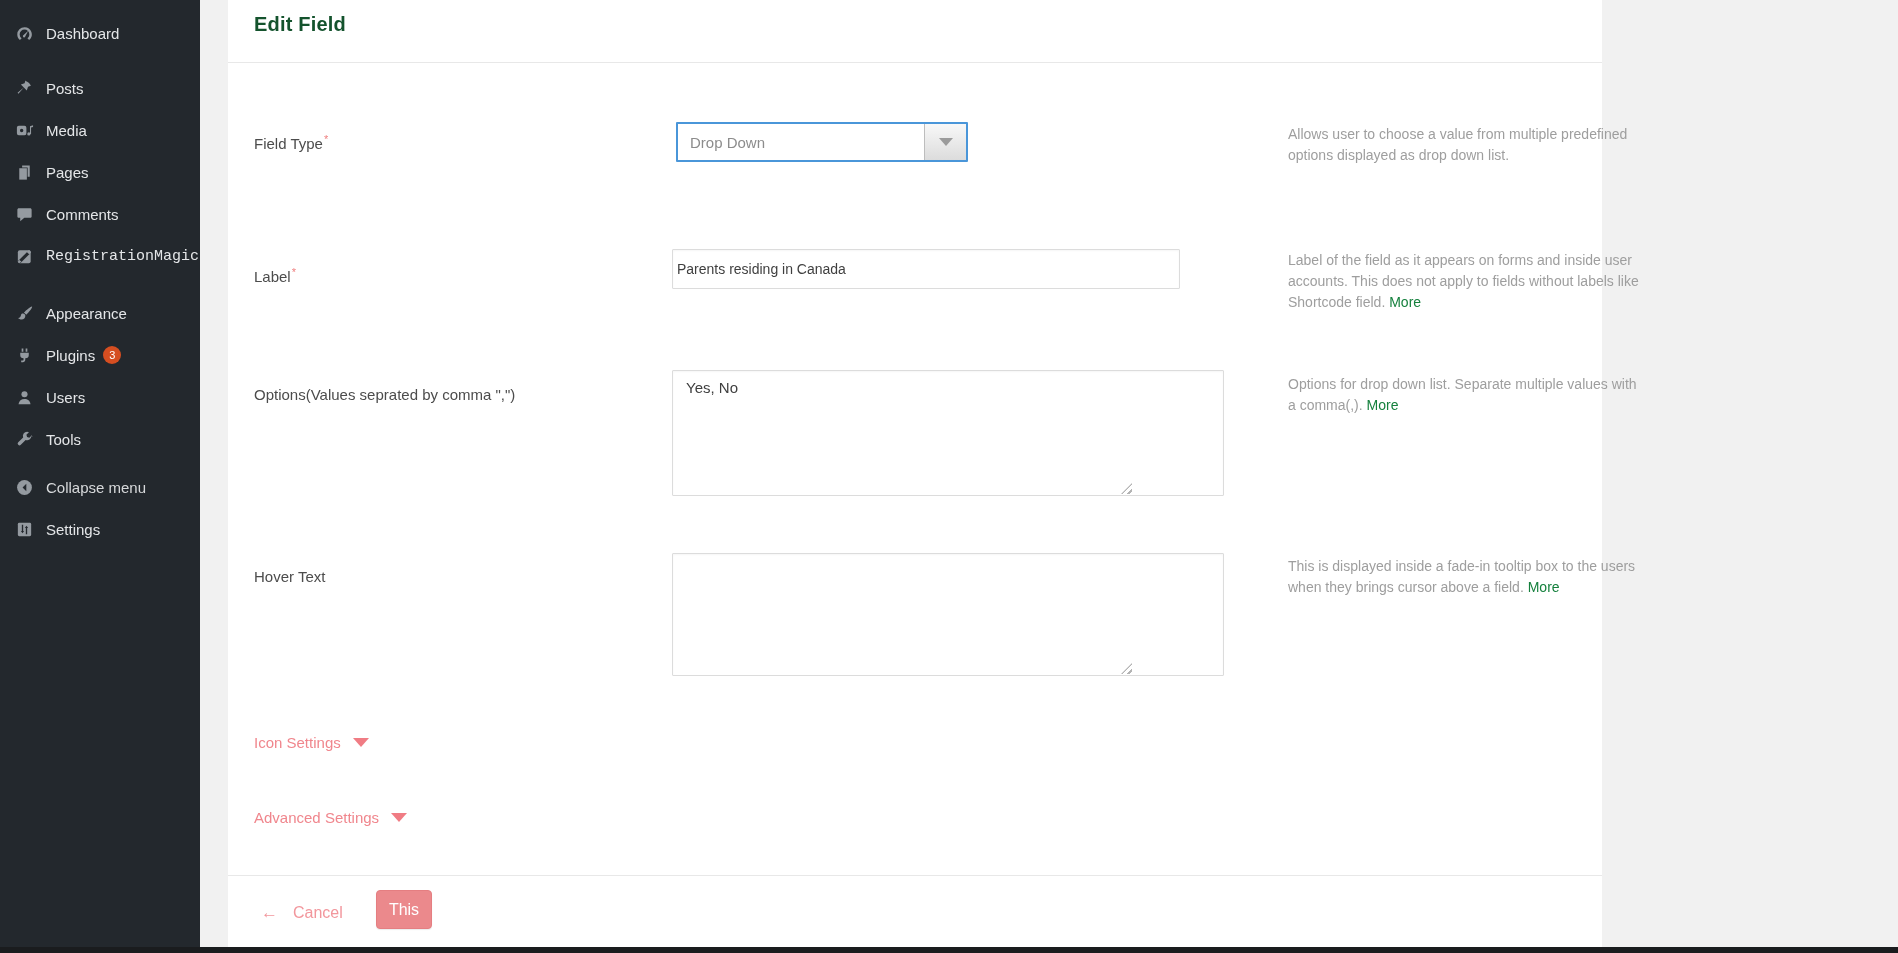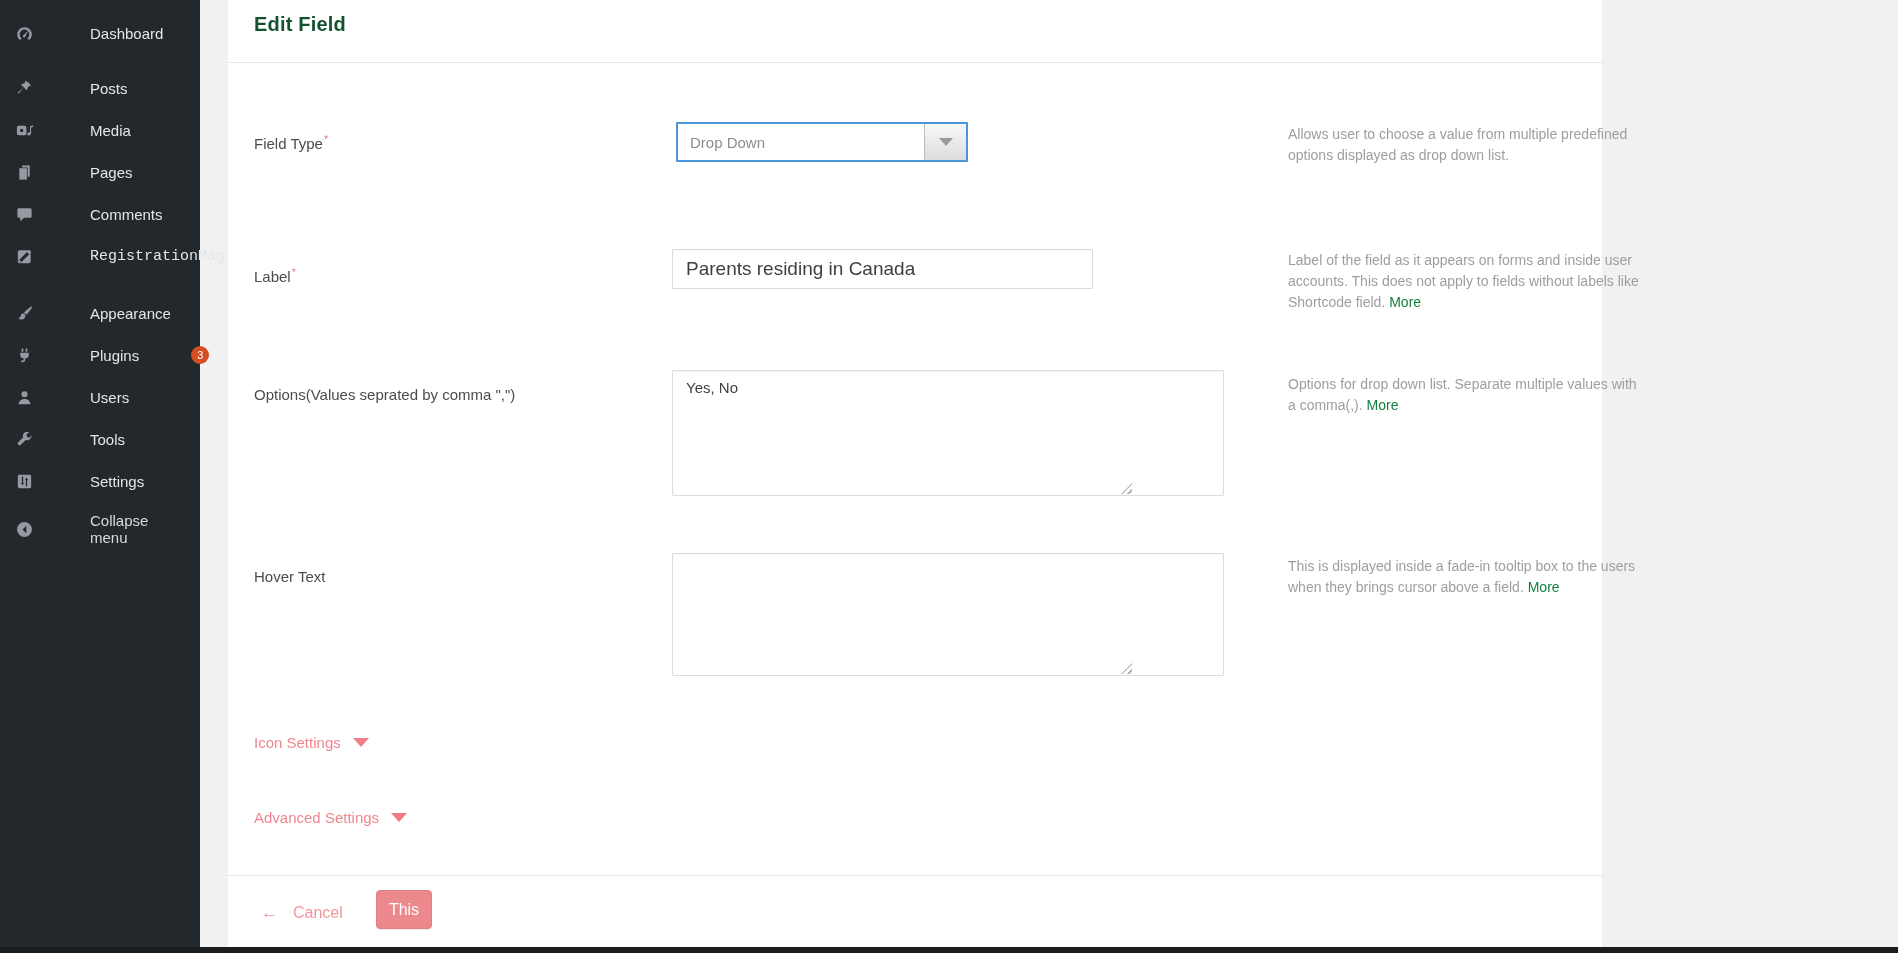--- a/index.html
+++ b/index.html
@@ -5,21 +5,21 @@
   * { margin:0; padding:0; box-sizing:border-box; }
   html,body { width:1898px; height:953px; overflow:hidden;
     font-family:"Liberation Sans", sans-serif; background:#f1f1f1; }
 
   .stage { position:relative; width:1898px; height:953px; background:#f1f1f1; }
 
   
   .sidebar { position:absolute; left:0; top:0; width:200px; height:947px;
     background:#23282d; padding-top:12px; }
   .mi { display:flex; align-items:center; height:42px; padding:0 12px 0 14px;
-    color:#e4e6e8; font-size:15px; cursor:pointer;gap:44px; }
+    color:#e4e6e8; font-size:15px; cursor:pointer; }
   .mi .ico { width:20px; height:20px; margin-right:12px; color:#949aa0;
     flex:0 0 20px; display:flex; align-items:center; justify-content:center; }
   .mi .ico svg { width:19px; height:19px; fill:currentColor; }
   .gap-after { margin-bottom:13px; }
   .gap-after-lg { margin-bottom:15px;font-family:Liberation Mono, monospace; }
   .collapse-item { margin-top:6px; color:#d7d9db; }
   .badge { display:inline-flex; align-items:center; justify-content:center;
     min-width:18px; height:18px; border-radius:50%; background:#d54e21;
     color:#fff; font-size:11px; margin-left:8px; padding:0 2px; }
 
@@ -44,24 +44,24 @@
   .sel { position:absolute; left:448px; top:122px; width:292px; height:40px;
     border:2px solid #4a96d9; border-radius:1px; background:#fff; cursor:pointer; }
   .sel-value { position:absolute; left:12px; top:0; bottom:0; display:flex;
     align-items:center; font-size:15px; color:#8c8c8c; }
   .sel-arrow { position:absolute; right:0; top:0; bottom:0; width:42px;
     background:linear-gradient(#f8f8f8,#dcdcdc); border-left:1px solid #bdbdbd;
     display:flex; align-items:center; justify-content:center; cursor:pointer; }
   .sel-arrow .tri { width:0; height:0; border-left:7px solid transparent;
     border-right:7px solid transparent; border-top:8px solid #9b9b9b; }
 
-  .tinput { position:absolute; left:444px; width:421px; height:40px;
+  .tinput { position:absolute; left:444px; width:508px; height:40px;
     border:1px solid #dcdcdc; border-radius:1px; background:#fff;
-    font-family:"Liberation Sans",sans-serif; font-size:19px; color:#3f3f3f;
-    padding:0 13px; box-shadow:inset 0 1px 2px rgba(0,0,0,.04); }
+    font-family:"Liberation Sans",sans-serif; font-size:14px; color:#3f3f3f;
+    padding:0 4px; box-shadow:inset 0 1px 2px rgba(0,0,0,.04); }
   .tarea { position:absolute; left:444px; width:552px;
     border:1px solid #dcdcdc; border-radius:1px; background:#fff; resize:none;
     font-family:"Liberation Sans",sans-serif; font-size:15px; color:#3f3f3f;
     padding:8px 13px; box-shadow:inset 0 1px 2px rgba(0,0,0,.04); }
   .rhandle { position:absolute; width:11px; height:11px;
     background:repeating-linear-gradient(135deg, transparent 0 3px, #b4b4b4 3px 4.5px);
     clip-path:polygon(100% 0, 100% 100%, 0 100%); cursor:nwse-resize; }
 
   .section-toggle { position:absolute; left:26px; display:flex;
     align-items:center; font-size:15px; color:#f0868d; cursor:pointer; }
@@ -179,39 +179,39 @@
 
     <div class="mi">
       <span class="ico">
         <svg viewBox="0 0 20 20">
             <path d="M17.2 6.3a4.4 4.4 0 0 1-6 4.1l-5.1 5.2a1.9 1.9 0 1 1-2.7-2.7l5.2-5.1a4.4 4.4 0 0 1 4.1-6c.7 0 1.4.2 2 .5L12 5l.7 2.4 2.4.7 2.6-2.7c.3.6.5 1.2.5 1.9z"></path>
           </svg>
       </span>
       <span>Tools</span>
     </div>
 
+    <div class="mi collapse-item">
+      <span class="ico">
+        <svg viewBox="0 0 20 20">
+            <circle cx="10" cy="10" r="7.8"></circle>
+            <path d="M11.9 6.1 8 10l3.9 3.9z" fill="#23282d"></path>
+          </svg>
+      </span>
+      <span>Collapse menu</span>
+    </div>
+
     <div class="mi">
       <span class="ico">
         <svg viewBox="0 0 20 20">
             <rect x="3" y="3" width="14" height="14" rx="1.5"></rect>
             <path d="M7.2 5v6.5h1.4V5zM11.4 8.5V15h1.4V8.5z" fill="#23282d"></path>
             <path d="M6.2 11.5h3.4L7.9 14zM12.1 6l1.7 2.5h-3.4z" fill="#23282d"></path>
           </svg>
       </span>
       <span>Settings</span>
-    </div>
-
-    <div class="mi collapse-item">
-      <span class="ico">
-        <svg viewBox="0 0 20 20">
-            <circle cx="10" cy="10" r="7.8"></circle>
-            <path d="M11.9 6.1 8 10l3.9 3.9z" fill="#23282d"></path>
-          </svg>
-      </span>
-      <span>Collapse menu</span>
     </div>
   </nav>
 
   <main class="panel">
 
     <h1 class="page-title">Edit Field</h1>
     <div class="header-sep"></div>
 
     <div class="flabel" style="top:133px;">
       <span>Field Type</span><sup>*</sup>

